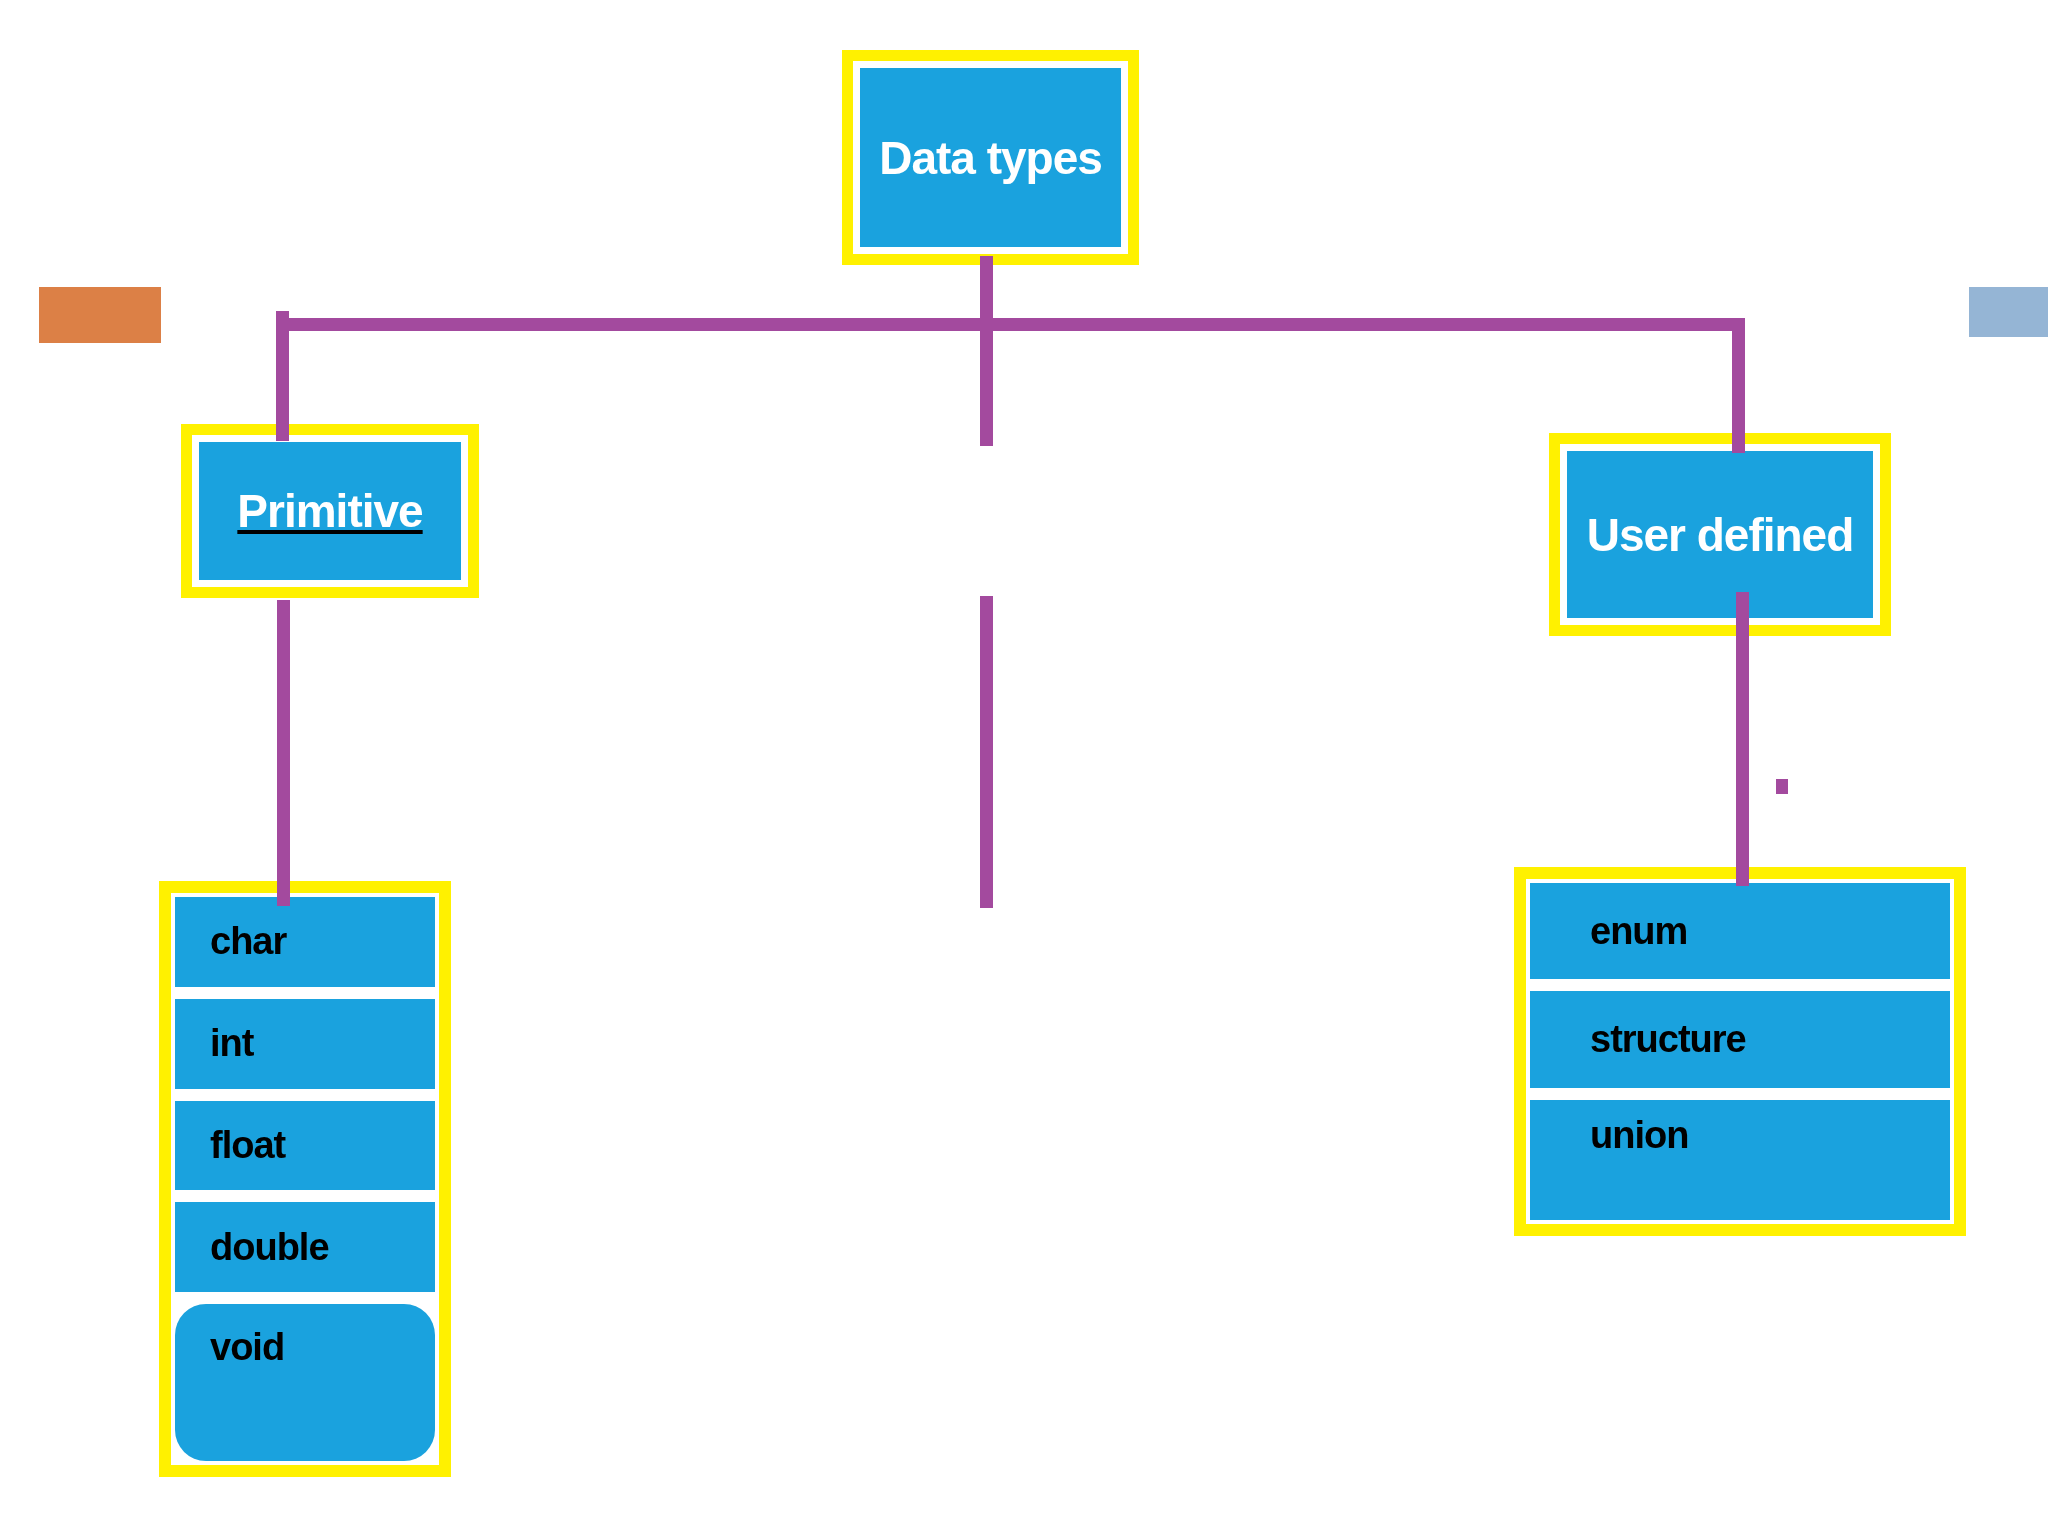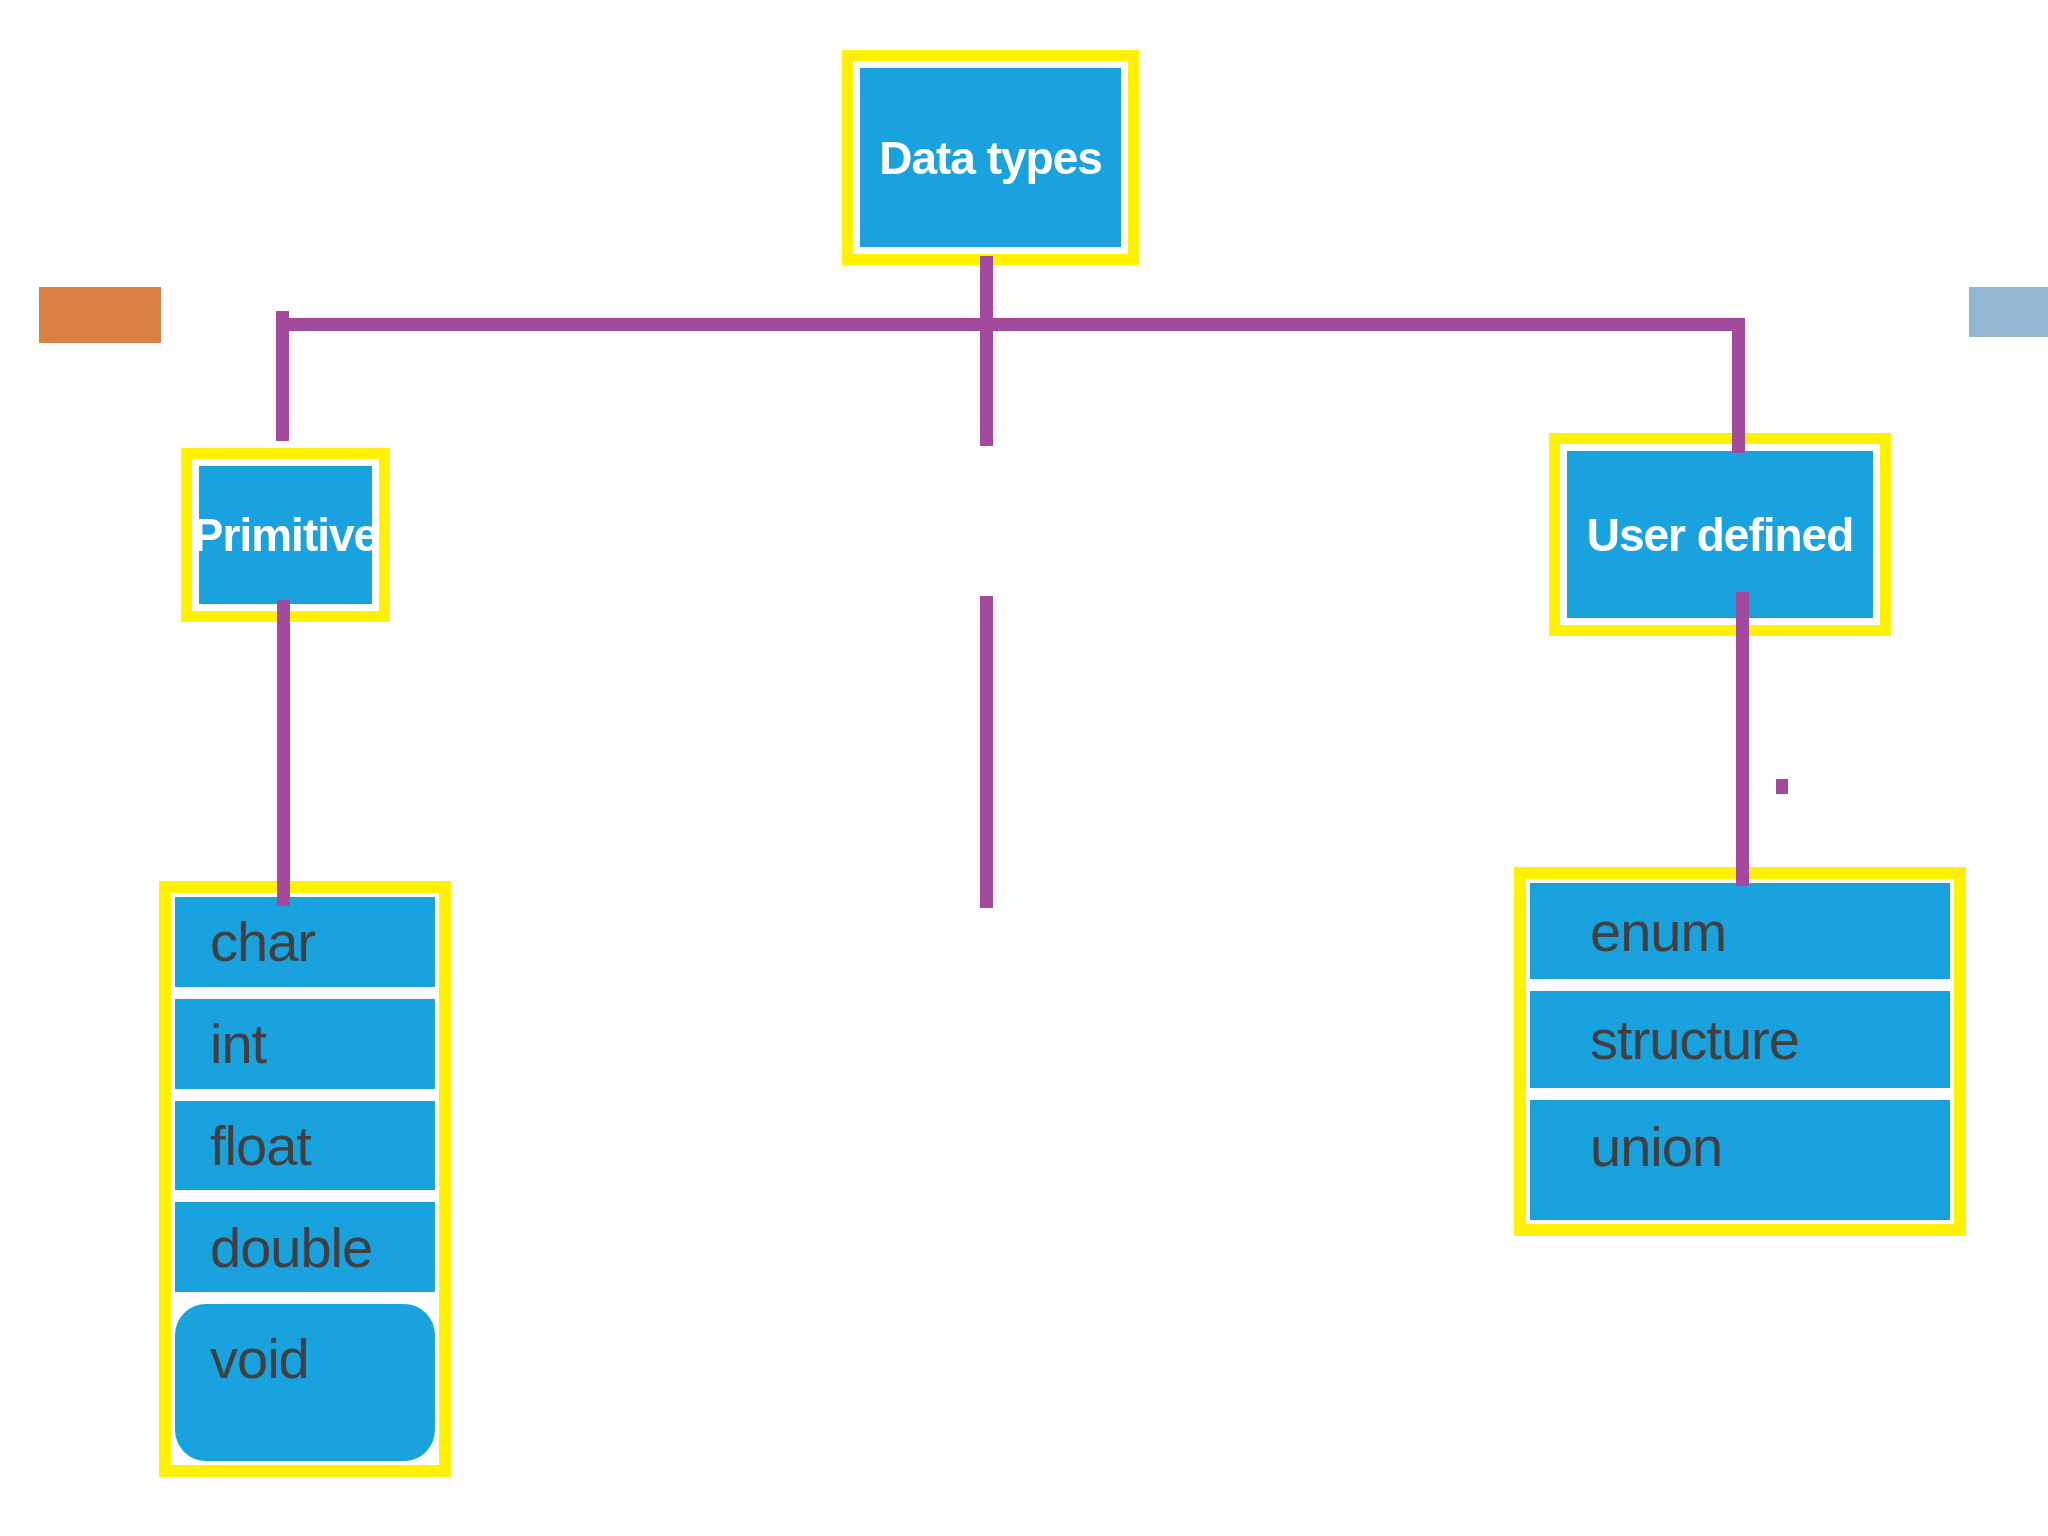--- a/index.html
+++ b/index.html
@@ -63,23 +63,23 @@
     height: 100%;
     box-sizing: border-box;
     background: #ffffff;
     padding: 4px;
     display: flex;
     flex-direction: column;
     gap: 12px;
   }
   .row {
     background: #1AA2DE;
-    color: #404040;
-    font-weight: normal;
-    font-size: 56px;
+    color: #000000;
+    font-weight: bold;
+    font-size: 38px;
     letter-spacing: -1px;
     display: flex;
     align-items: center;
     flex: 1 1 0;
   }
   .row.tall {
     align-items: flex-start;
     padding-top: 22px;
   }
   .pad35 { padding-left: 35px; }
@@ -102,21 +102,21 @@
   <div class="line" style="left:941px; top:596px; width:13px; height:312px;"></div>
   <div class="line" style="left:1697px; top:592px; width:13px; height:294px;"></div>
   <div class="line" style="left:1737px; top:779px; width:12px; height:15px;"></div>
 
   <div class="node" style="left:803px; top:50px; width:297px; height:215px;">
     <div class="node-inner">
       <span>Data types</span>
     </div>
   </div>
 
-  <div class="node" style="left:142px; top:448px; width:209px; height:174px;">
+  <div class="node" style="left:142px; top:424px; width:298px; height:174px;text-decoration:underline;">
     <div class="node-inner">
       <span>Primitive</span>
     </div>
   </div>
 
 
   <div class="node" style="left:1510px; top:433px; width:342px; height:203px;">
     <div class="node-inner">
       <span>User defined</span>
     </div>

